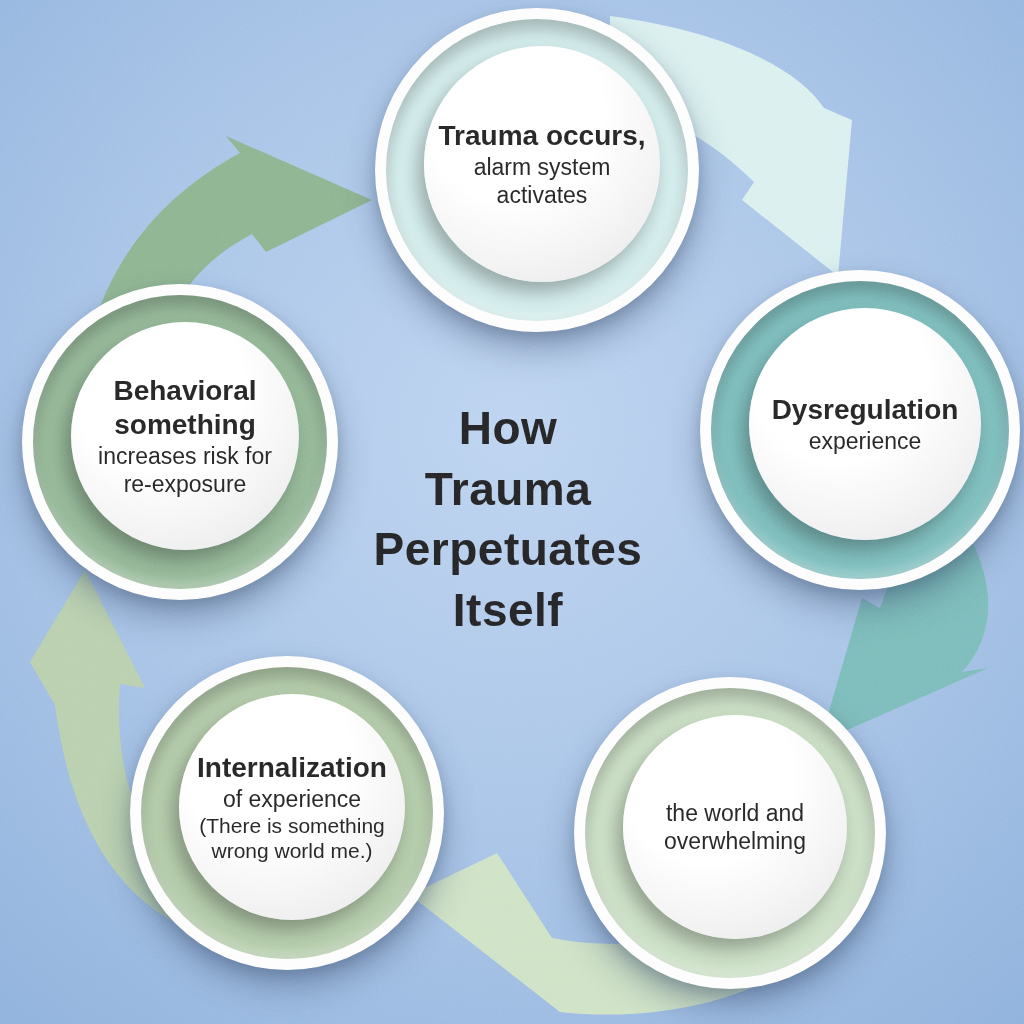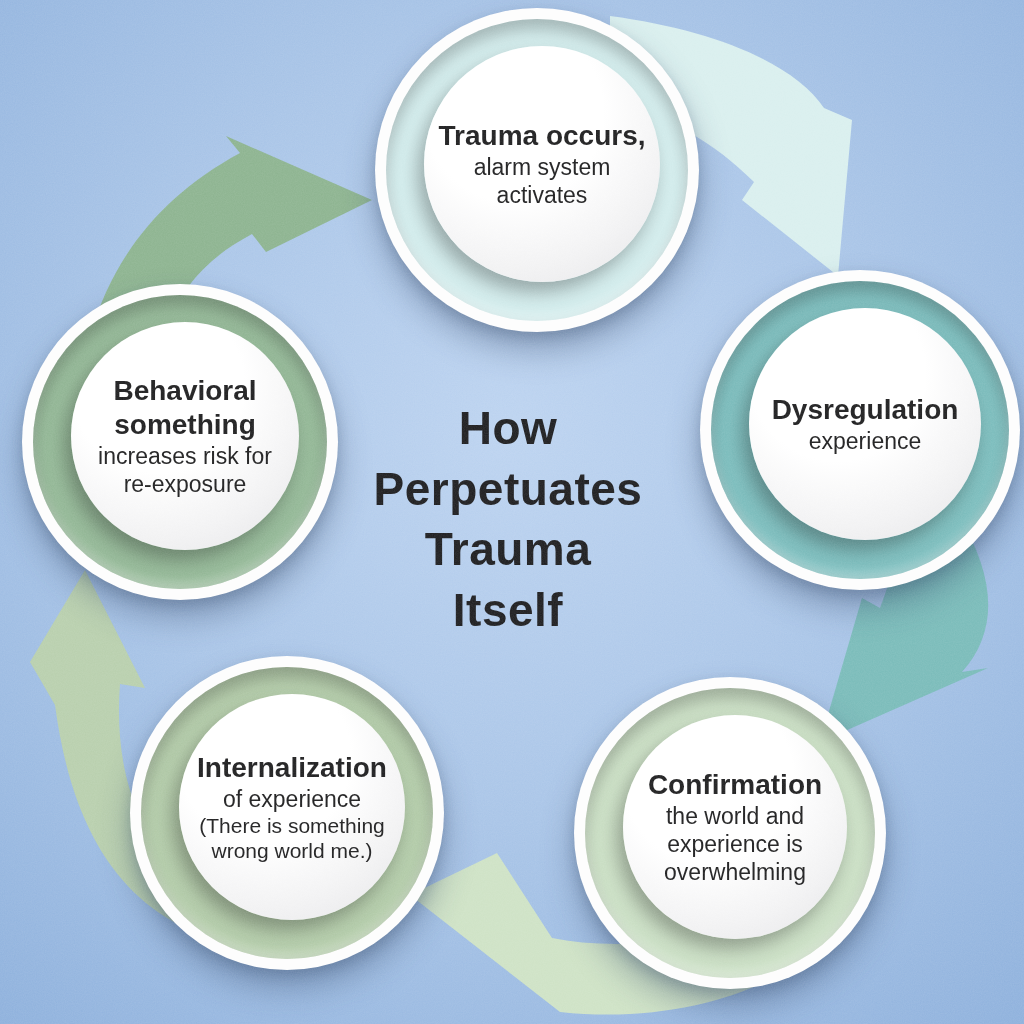--- a/index.html
+++ b/index.html
@@ -45,22 +45,22 @@
   <svg id="arrows" width="1024" height="1024" viewBox="0 0 1024 1024">
     <path fill="#8cb38f" d="M 75 430 C 82 300 135 210 240 153 L 226 136 L 372 200 L 266 252 L 252 234 C 180 272 152 330 148 425 Z"></path>
     <path fill="#d9efee" d="M 610 16 C 715 30 795 64 824 108 L 852 120 L 838 276 L 742 200 L 754 182 C 714 142 668 116 610 100 Z"></path>
     <path fill="#79bbb9" d="M 958 515 C 995 575 1000 630 962 672 L 988 668 L 820 742 L 862 598 L 880 608 C 897 565 898 540 890 500 Z"></path>
     <path fill="#cee2c5" d="M 793 912 C 700 945 610 950 552 938 L 497 853 L 410 895 L 560 1012 C 650 1022 730 1002 778 975 Z"></path>
     <path fill="#b8cfad" d="M 255 950 C 140 930 75 855 55 705 L 30 662 L 85 570 L 145 688 L 120 684 C 112 790 150 880 250 908 Z"></path>
   </svg>
 
   <div id="title">
     <div>How</div>
+    <div>Trauma</div>
     <div>Perpetuates</div>
-    <div>Trauma</div>
     <div>Itself</div>
   </div>
 
   <div class="node node-trauma">
     <div class="ring ring-trauma"></div>
     <div class="inner">
       <div class="node-heading">Trauma occurs,</div>
       <div class="node-body">alarm system</div>
       <div class="node-body">activates</div>
     </div>
@@ -70,23 +70,21 @@
     <div class="ring ring-dysregulation"></div>
     <div class="inner">
       <div class="node-heading">Dysregulation</div>
       <div class="node-body">experience</div>
     </div>
   </div>
 
   <div class="node node-confirmation">
     <div class="ring ring-confirmation"></div>
     <div class="inner">
-      <div class="node-heading">Confirmation</div>
       <div class="node-body">the world and</div>
-      <div class="node-body">experience is</div>
       <div class="node-body">overwhelming</div>
     </div>
   </div>
 
   <div class="node node-internalization">
     <div class="ring ring-internalization"></div>
     <div class="inner">
       <div class="node-heading">Internalization</div>
       <div class="node-body">of experience</div>
       <div class="node-note">(There is something</div>

